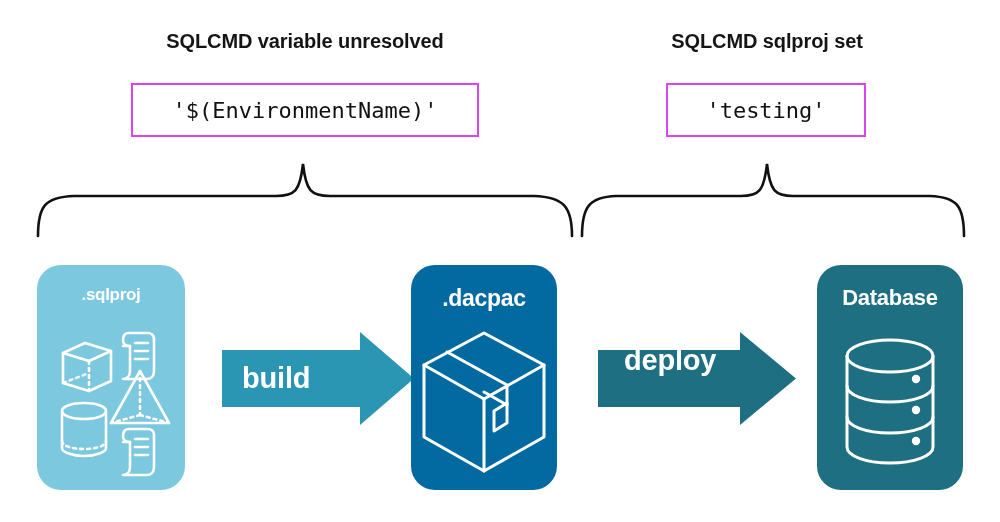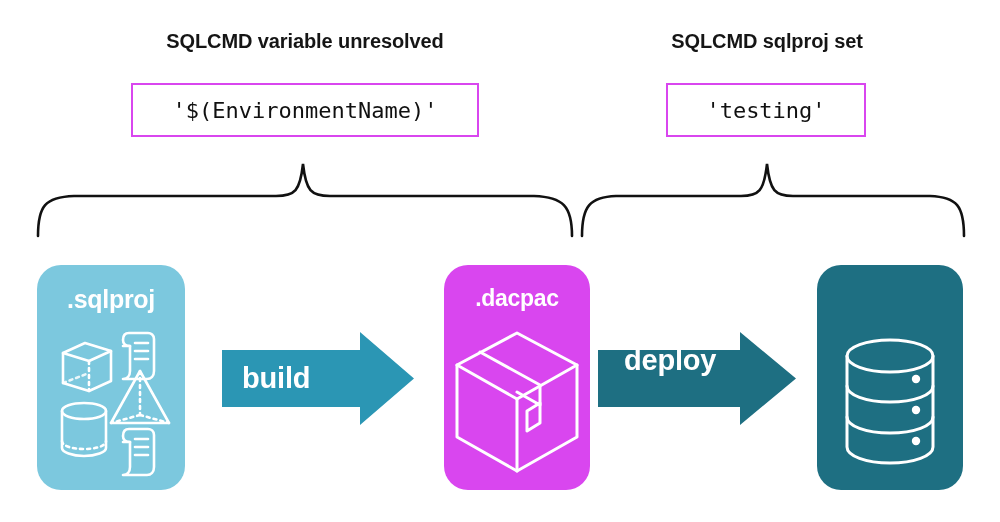--- a/index.html
+++ b/index.html
@@ -82,24 +82,24 @@
   }
   .stage-art {
     position: absolute;
     left: 0;
     top: 54px;
     width: 100%;
     height: calc(100% - 54px);
   }
 
   #box-sqlproj  { left: 37px;  top: 265px; width: 148px; height: 225px; background: #7CC8DE; }
-  #box-dacpac   { left: 444px; top: 265px; width: 146px; height: 225px; background: #d946ef; }
+  #box-dacpac   { left: 411px; top: 265px; width: 146px; height: 225px; background: #0369a1; }
   #box-database { left: 817px; top: 265px; width: 146px; height: 225px; background: #1E6F82; }
 
-  #box-sqlproj .stage-label  { font-size: 25px; }
+  #box-sqlproj .stage-label  { font-size: 17px; }
   #box-dacpac .stage-label   { font-size: 23px; }
   #box-database .stage-label { font-size: 22px; }
 
   
   .arrow-wrap { position: absolute; }
   .arrow-label {
     position: absolute;
     color: #ffffff;
     font-family: "Liberation Sans", sans-serif;
     font-weight: bold;
@@ -209,20 +209,21 @@
   </div>
 
   <div class="arrow-wrap" id="arrow-deploy">
     <svg viewBox="0 0 198 93" width="198" height="93">
       <path d="M0 18 L142 18 L142 0 L198 46.5 L142 93 L142 75 L0 75 Z" fill="#1E6F82"></path>
     </svg>
     <div class="arrow-label">deploy</div>
   </div>
 
   <div class="stage-box" id="box-database">
+    <div class="stage-label">Database</div>
     <svg class="stage-art" viewBox="0 0 146 171">
       <g fill="none" stroke="#ffffff" stroke-width="3" stroke-linejoin="round" stroke-linecap="round">
         <ellipse cx="73" cy="37" rx="43" ry="16"></ellipse>
         <path d="M30 37 L30 128 C30 137, 49 144, 73 144 C97 144, 116 137, 116 128 L116 37"></path>
         <path d="M30 67 C30 76, 49 83, 73 83 C97 83, 116 76, 116 67"></path>
         <path d="M30 98 C30 107, 49 114, 73 114 C97 114, 116 107, 116 98"></path>
       </g>
       <g fill="#ffffff">
         <circle cx="99" cy="60" r="4.2"></circle>
         <circle cx="99" cy="91" r="4.2"></circle>

